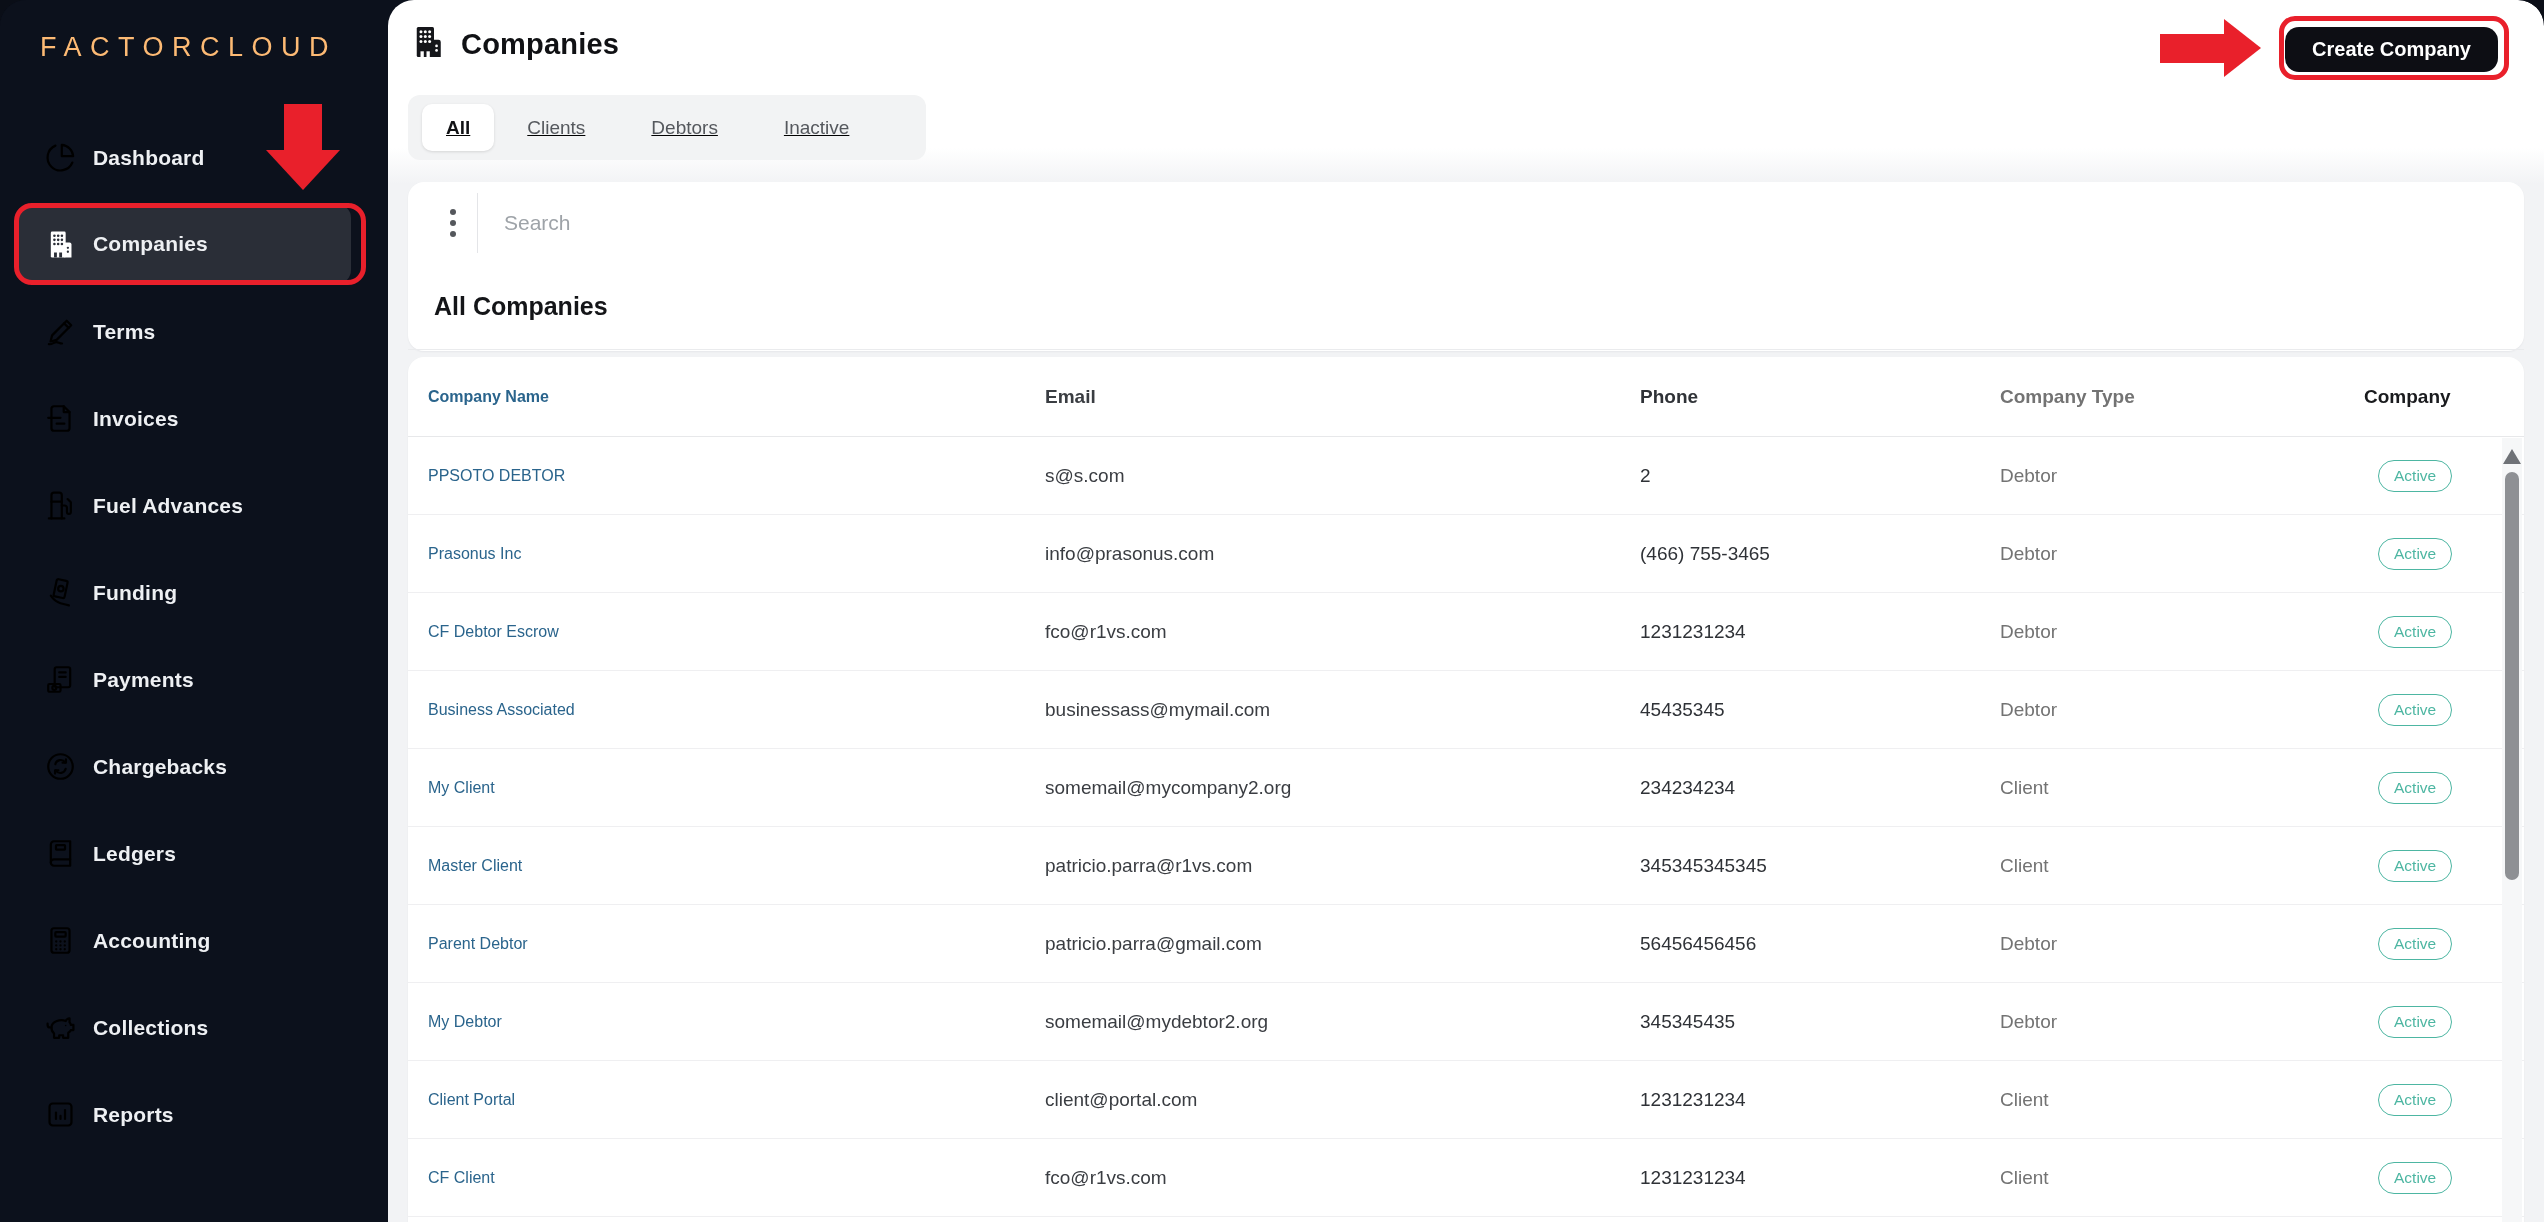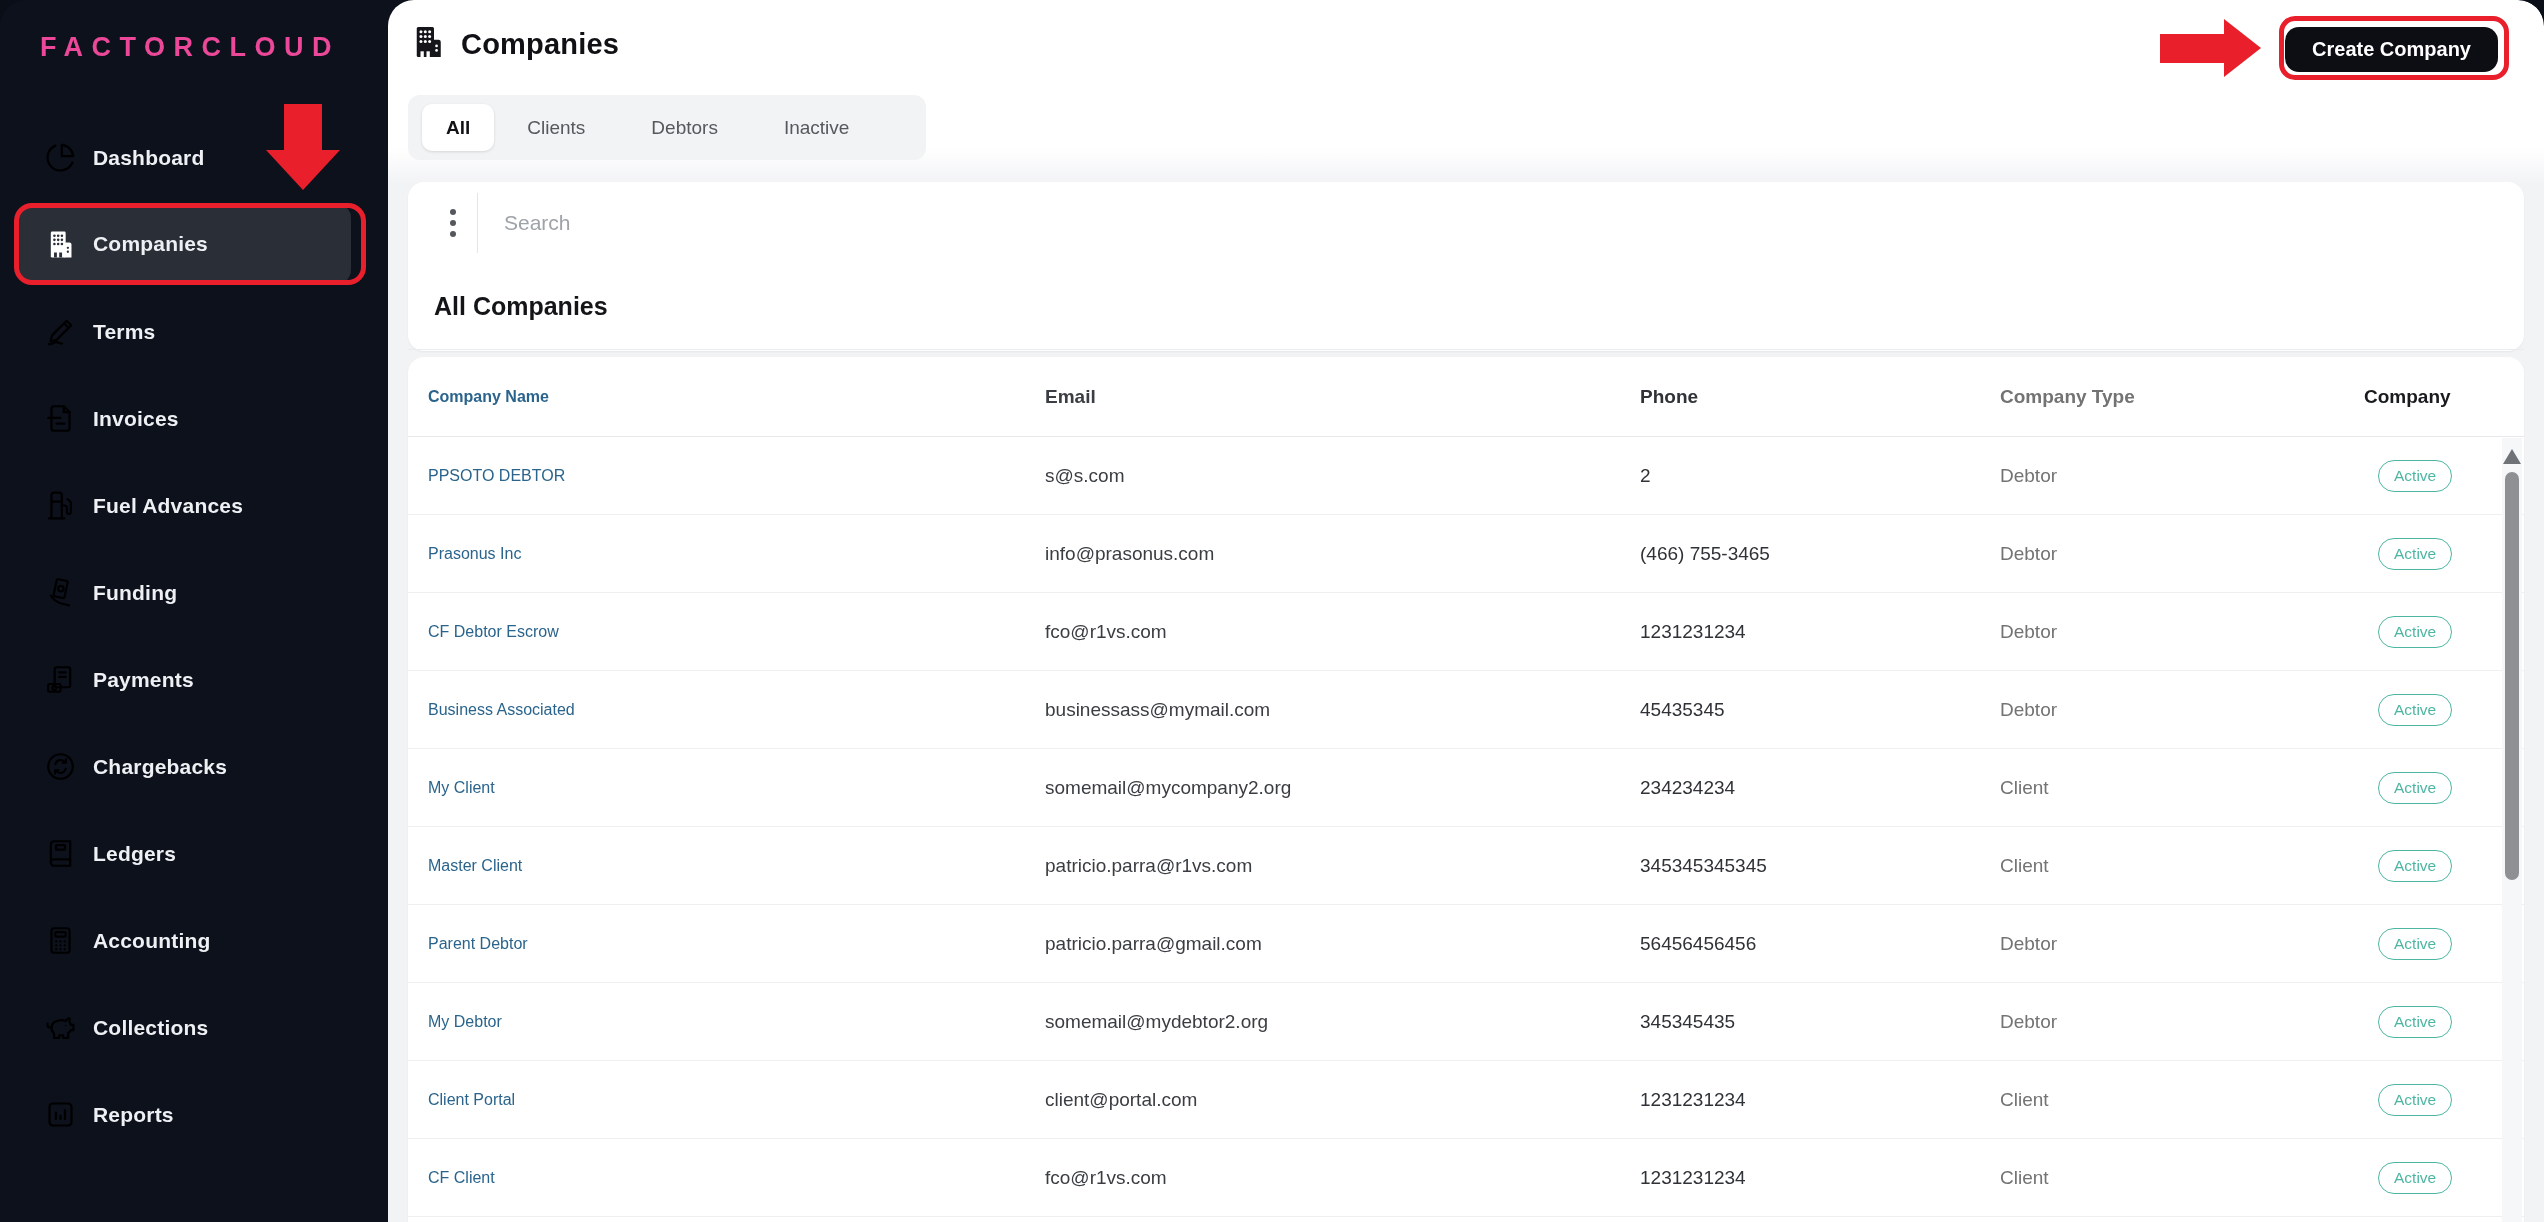--- a/index.html
+++ b/index.html
@@ -2,42 +2,42 @@
 <html style="--red: #e9202b; --sidebar-bg: #0c111c; --sidebar-active-bg: #2a2e37; --link-blue: #2a648c; --teal: #4db6a2; --btn-black: #0d0e14;"><head>
 <meta charset="utf-8">
 <style>
   html,body{margin:0;padding:0;width:2544px;height:1222px;overflow:hidden;
     background:#0a0e17;font-family:"Liberation Sans",sans-serif;}
   #app{position:absolute;inset:0;background:var(--sidebar-bg,#0c111c);
     border-radius:26px 26px 0 0;overflow:hidden;}
 
   
   #sidebar{position:absolute;left:0;top:0;width:388px;height:100%;background:var(--sidebar-bg,#0c111c);}
-  #logo{position:absolute;left:40px;top:32px;color:#ec4899;font-size:27px;font-weight:700;
+  #logo{position:absolute;left:40px;top:32px;color:#fdba74;font-size:27px;font-weight:400;
     letter-spacing:8.5px;white-space:nowrap;}
   #side-items{position:absolute;left:18px;right:37px;top:114px;}
   .side-item{height:87px;display:flex;align-items:center;padding-left:27px;gap:17px;
     border-radius:14px;cursor:pointer;}
   .side-item.active{background:var(--sidebar-active-bg,#2a2e37);height:80px;margin:3px 0 4px 0;}
   .s-icon{width:31px;height:31px;flex:0 0 31px;display:flex;align-items:center;justify-content:center;}
   .s-icon svg{width:31px;height:31px;}
   .s-label{color:#eef0f3;font-size:21px;font-weight:600;letter-spacing:.2px;}
 
   
   #mainbg{position:absolute;left:388px;top:0;right:0;bottom:0;
     background:linear-gradient(180deg,#ffffff 0px,#ffffff 148px,#f2f3f5 184px,#f2f3f5 100%);
     border-top-left-radius:26px;border-top-right-radius:26px;}
 
   
   #page-header{position:absolute;left:410px;top:24px;display:flex;align-items:center;gap:15px;}
   #page-header svg{width:36px;height:36px;}
   #page-title{font-size:29px;font-weight:700;color:#101114;letter-spacing:.2px;}
 
   #tabs{position:absolute;left:408px;top:95px;height:65px;width:518px;background:#f2f3f4;
-    border-radius:12px;display:flex;align-items:center;padding:0;box-sizing:border-box;}
+    border-radius:12px;display:flex;align-items:center;padding:0;box-sizing:border-box;text-decoration:underline;}
   .tab{height:47px;display:flex;align-items:center;justify-content:center;color:#55585d;
     font-size:19px;padding:0 33px;cursor:pointer;border-radius:10px;}
   .tab.active{background:#ffffff;color:#111215;font-weight:700;margin-left:14px;padding:0 24px;
     box-shadow:0 1px 3px rgba(0,0,0,.12);}
 
   #create-btn{position:absolute;left:2285px;top:27px;width:213px;height:45px;background:var(--btn-black,#0d0e14);
     color:#fff;font-size:20px;font-weight:700;border:none;border-radius:14px;display:flex;
     align-items:center;justify-content:center;cursor:pointer;font-family:inherit;}
 
   

